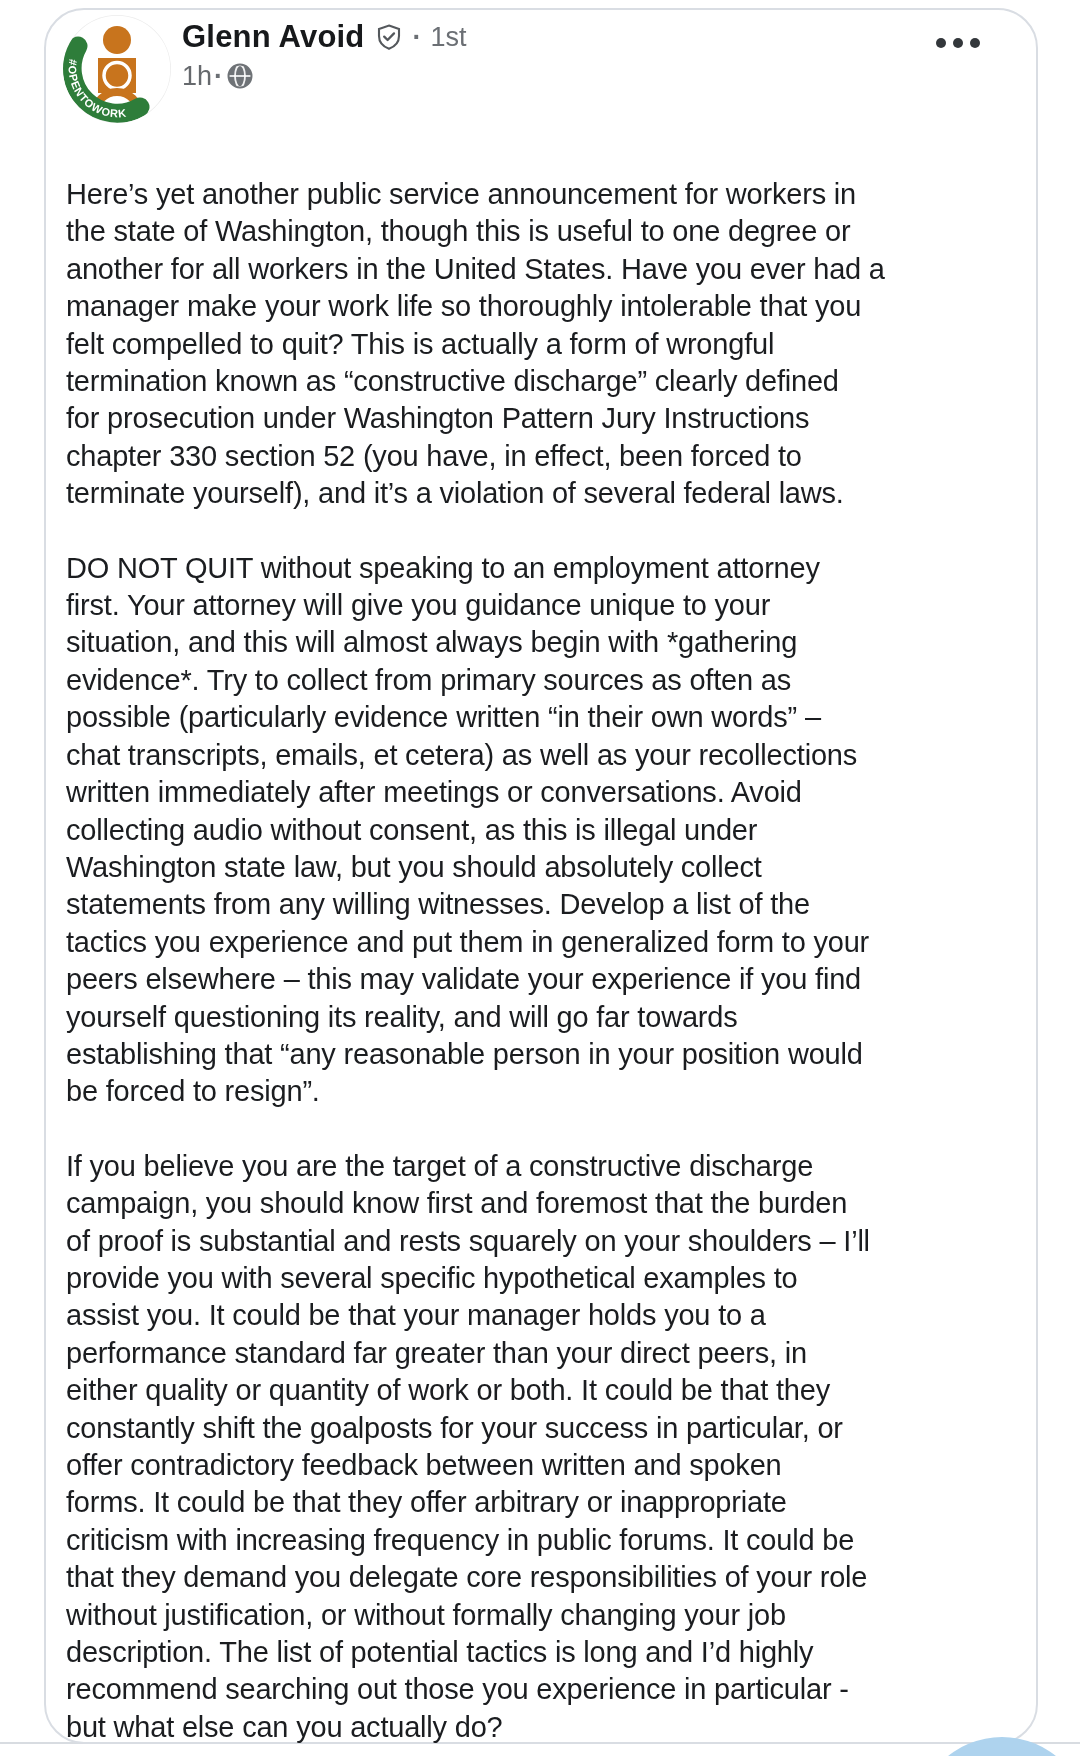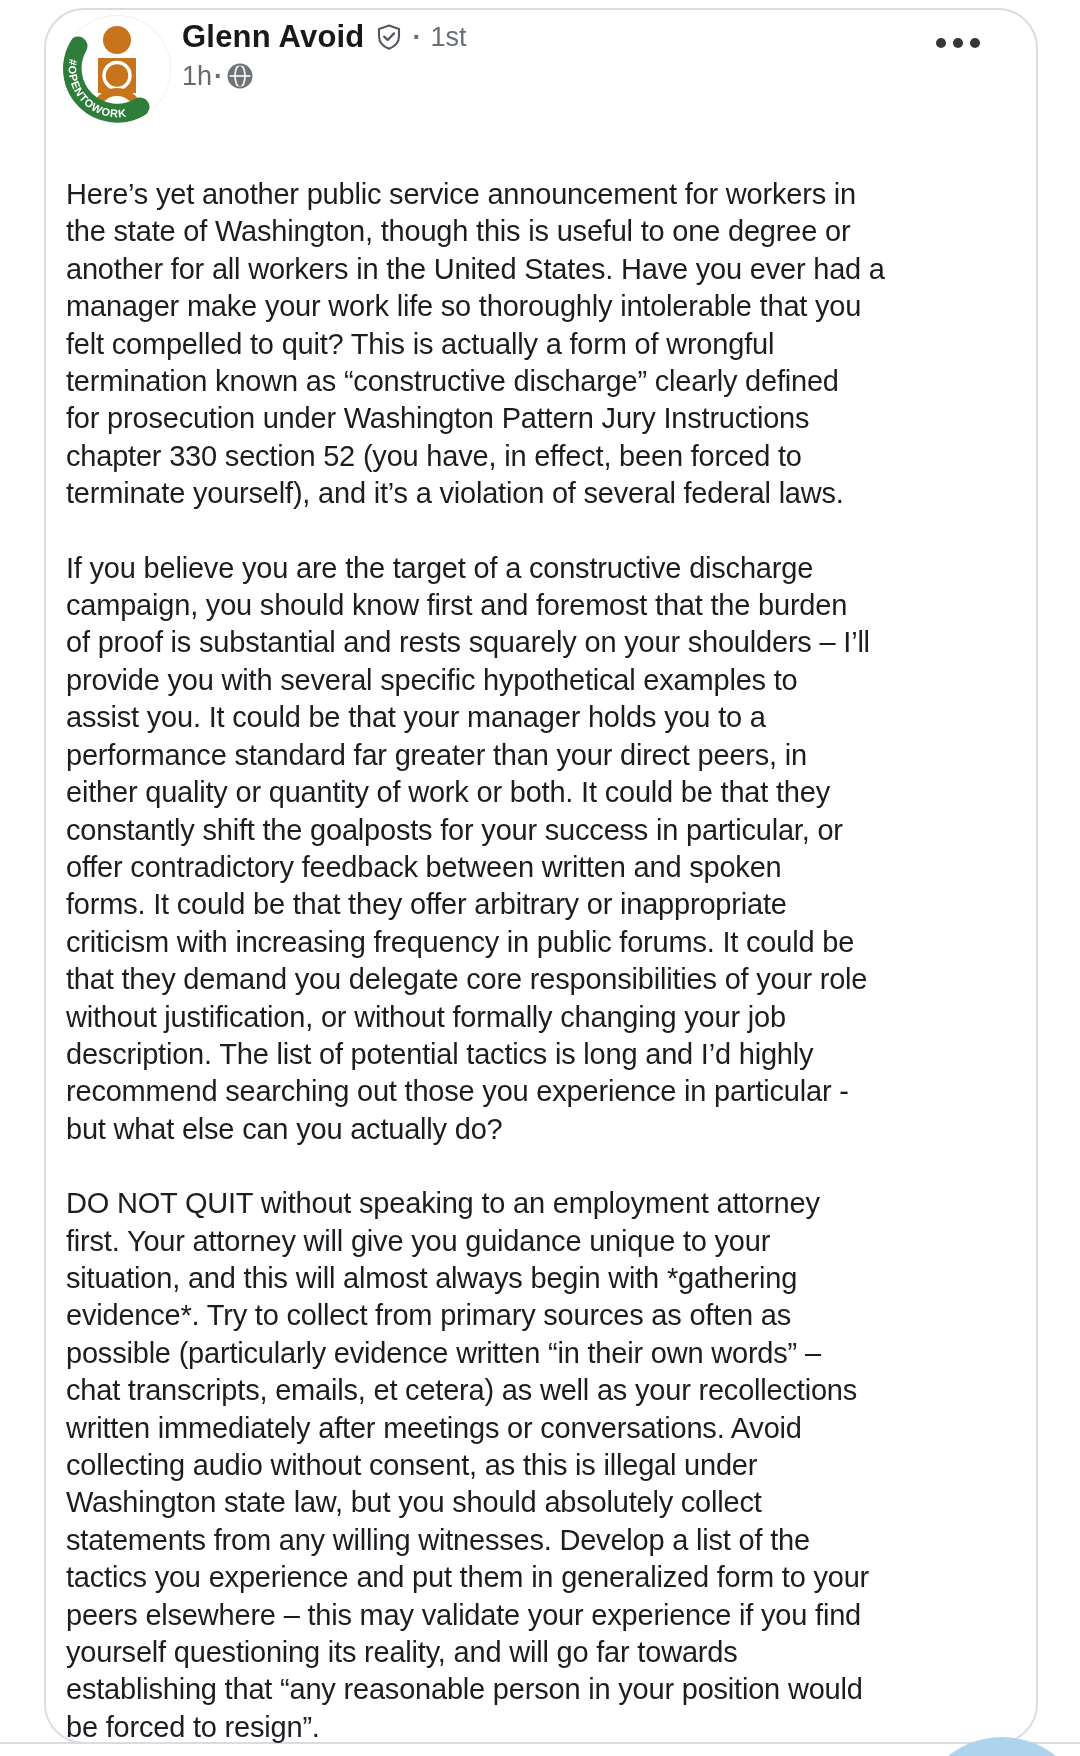--- a/index.html
+++ b/index.html
@@ -165,49 +165,49 @@
   <div class="post-body">
     <p>Here’s yet another public service announcement for workers in
 the state of Washington, though this is useful to one degree or
 another for all workers in the United States. Have you ever had a
 manager make your work life so thoroughly intolerable that you
 felt compelled to quit? This is actually a form of wrongful
 termination known as “constructive discharge” clearly defined
 for prosecution under Washington Pattern Jury Instructions
 chapter 330 section 52 (you have, in effect, been forced to
 terminate yourself), and it’s a violation of several federal laws.</p>
+    <p>DO NOT QUIT without speaking to an employment attorney
+first. Your attorney will give you guidance unique to your
+situation, and this will almost always begin with *gathering
+evidence*. Try to collect from primary sources as often as
+possible (particularly evidence written “in their own words” –
+chat transcripts, emails, et cetera) as well as your recollections
+written immediately after meetings or conversations. Avoid
+collecting audio without consent, as this is illegal under
+Washington state law, but you should absolutely collect
+statements from any willing witnesses. Develop a list of the
+tactics you experience and put them in generalized form to your
+peers elsewhere – this may validate your experience if you find
+yourself questioning its reality, and will go far towards
+establishing that “any reasonable person in your position would
+be forced to resign”.</p>
     <p>If you believe you are the target of a constructive discharge
 campaign, you should know first and foremost that the burden
 of proof is substantial and rests squarely on your shoulders – I’ll
 provide you with several specific hypothetical examples to
 assist you. It could be that your manager holds you to a
 performance standard far greater than your direct peers, in
 either quality or quantity of work or both. It could be that they
 constantly shift the goalposts for your success in particular, or
 offer contradictory feedback between written and spoken
 forms. It could be that they offer arbitrary or inappropriate
 criticism with increasing frequency in public forums. It could be
 that they demand you delegate core responsibilities of your role
 without justification, or without formally changing your job
 description. The list of potential tactics is long and I’d highly
 recommend searching out those you experience in particular -
 but what else can you actually do?</p>
-    <p>DO NOT QUIT without speaking to an employment attorney
-first. Your attorney will give you guidance unique to your
-situation, and this will almost always begin with *gathering
-evidence*. Try to collect from primary sources as often as
-possible (particularly evidence written “in their own words” –
-chat transcripts, emails, et cetera) as well as your recollections
-written immediately after meetings or conversations. Avoid
-collecting audio without consent, as this is illegal under
-Washington state law, but you should absolutely collect
-statements from any willing witnesses. Develop a list of the
-tactics you experience and put them in generalized form to your
-peers elsewhere – this may validate your experience if you find
-yourself questioning its reality, and will go far towards
-establishing that “any reasonable person in your position would
-be forced to resign”.</p>
   </div>
 
 </div>
 
 <div class="bottom-divider"></div>
 <div class="floating-bubble"></div>
 
 </body></html>

